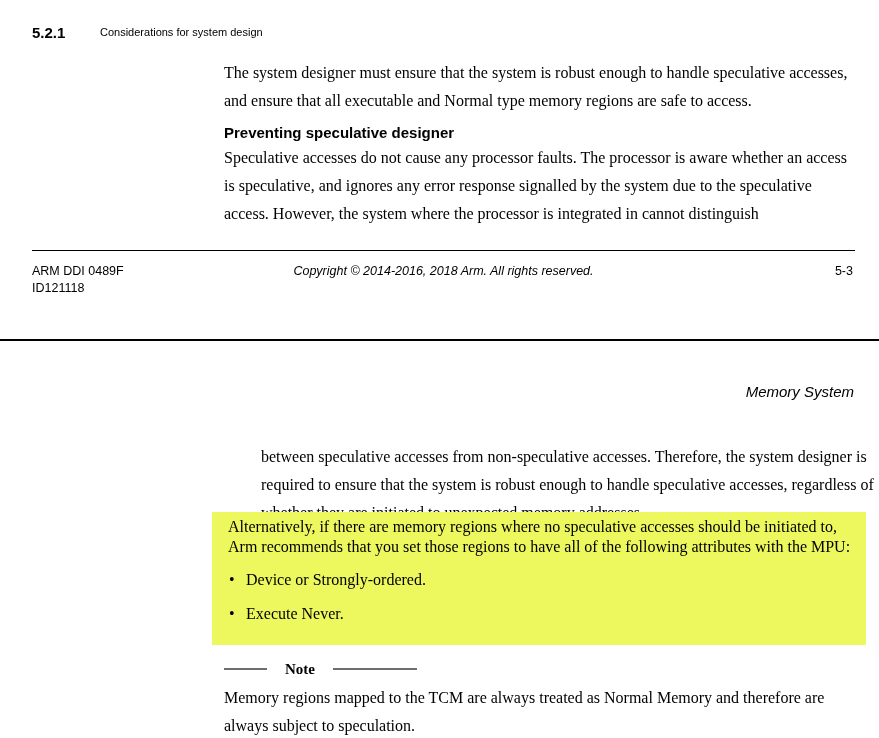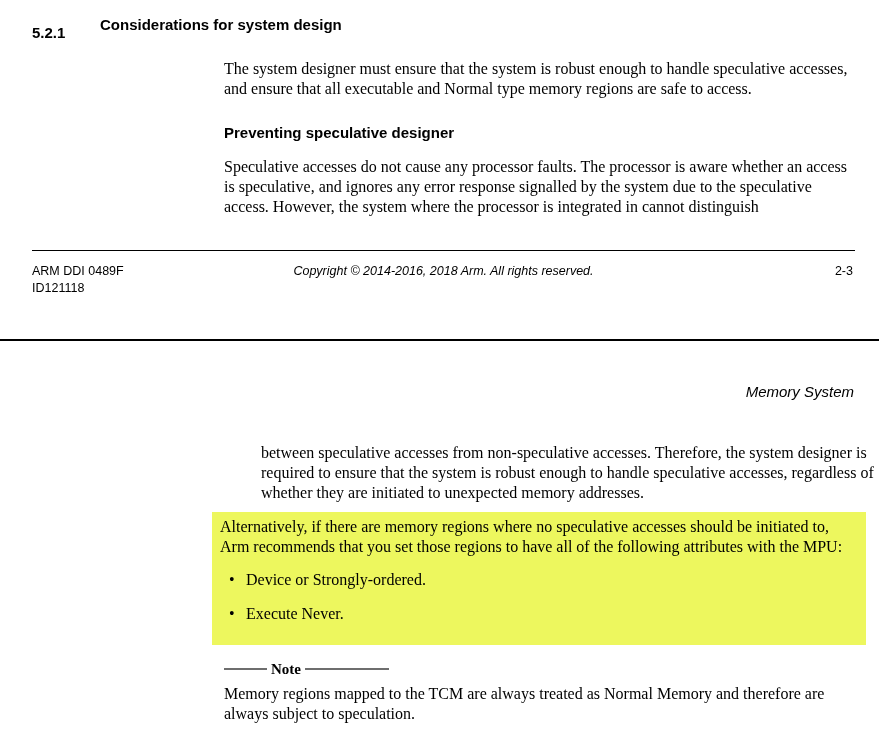--- a/index.html
+++ b/index.html
@@ -16,38 +16,38 @@
   }
   .abs { position: absolute; }
 
   
   .h-num {
     left: 32px; top: 24px;
     font-family: "Liberation Sans", sans-serif;
     font-weight: bold; font-size: 15px; line-height: 17px;
   }
   .h-title {
-    left: 100px; top: 16px;
+    left: 100px; top: 24px;
     font-family: "Liberation Sans", sans-serif;
-    font-weight: bold; font-size: 15px; line-height: 17px;
+    font-weight: normal; font-size: 11px; line-height: 17px;
   }
   .subheading {
     left: 224px; top: 124px;
     font-family: "Liberation Sans", sans-serif;
     font-weight: bold; font-size: 15px; line-height: 17px;
   }
 
   
   .para {
     left: 224px; width: 632px;
-    font-size: 16px; line-height: 20px;
+    font-size: 16px; line-height: 28px;
     font-family: "Liberation Serif", serif;
   }
   .para1 { top: 59px; }
-  .para2 { top: 157px; }
+  .para2 { top: 144px; }
   .para3 { top: 443px; margin-left: 37px; }
   .note-para { top: 684px; }
 
   
   .footer-rule {
     left: 32px; top: 250px; width: 823px; height: 0;
     border-top: 1px solid #000000;
   }
   .footer-left {
     left: 32px; top: 263px;
@@ -82,38 +82,38 @@
     font-size: 15px; line-height: 16px;
   }
 
   
   .highlight-block {
     left: 212px; top: 512px; width: 654px; height: 133px;
     background: #edf75e;
     overflow: hidden;
   }
   .highlight-intro {
-    padding: 5px 12px 0 8px;
+    padding: 5px 12px 0 16px;
     font-size: 16px; line-height: 20px;
     font-family: "Liberation Serif", serif;
   }
   .bullet-row {
     display: flex;
     font-size: 16px; line-height: 20px;
     font-family: "Liberation Serif", serif;
   }
   .bullet-row.first { margin-top: 13px; }
   .bullet-row.second { margin-top: 14px; }
   .bullet-char { width: 34px; padding-left: 17px; }
   .bullet-text { flex: 1; }
 
   
   .note-header {
     left: 224px; top: 661px; height: 16px;
-    display: flex; align-items: center; gap: 4px;
+    display: flex; align-items: center; gap: 18px;
   }
   .note-rule-left  { width: 43px; height: 2px; background: #6e6e6e; }
   .note-rule-right { width: 84px; height: 2px; background: #6e6e6e; }
   .note-label {
     font-family: "Liberation Serif", serif;
     font-weight: bold; font-size: 15px; line-height: 16px;
   }
 </style>
 </head>
 <body>
@@ -133,21 +133,21 @@
 
   <div class="abs footer-left">
     <div>ARM DDI 0489F</div>
     <div>ID121118</div>
   </div>
 
   <div class="abs footer-center">
     <div>Copyright © 2014-2016, 2018 Arm. All rights reserved.</div>
   </div>
 
-  <div class="abs footer-page">2-3</div>
+  <div class="abs footer-page">5-3</div>
 
   <div class="abs page-sep"></div>
 
   <div class="abs running-header">Memory System</div>
 
   <div class="abs para para3">between speculative accesses from non-speculative accesses. Therefore, the system designer is required to ensure that the system is robust enough to handle speculative accesses, regardless of whether they are initiated to unexpected memory addresses.</div>
 
   <div class="abs highlight-block" style="background: rgb(237, 247, 94);">
     <div class="highlight-intro">Alternatively, if there are memory regions where no speculative accesses should be initiated to, Arm recommends that you set those regions to have all of the following attributes with the MPU:</div>
     <div class="bullet-row first">

